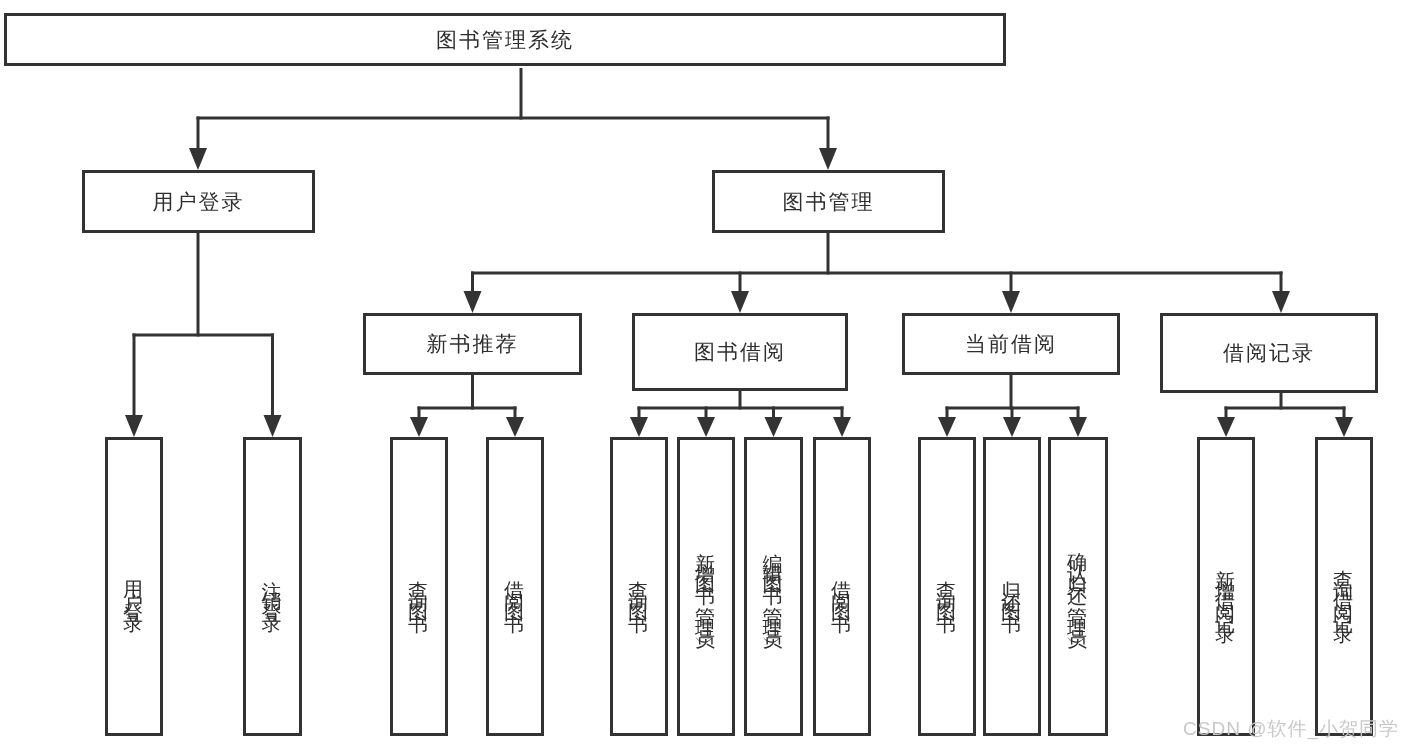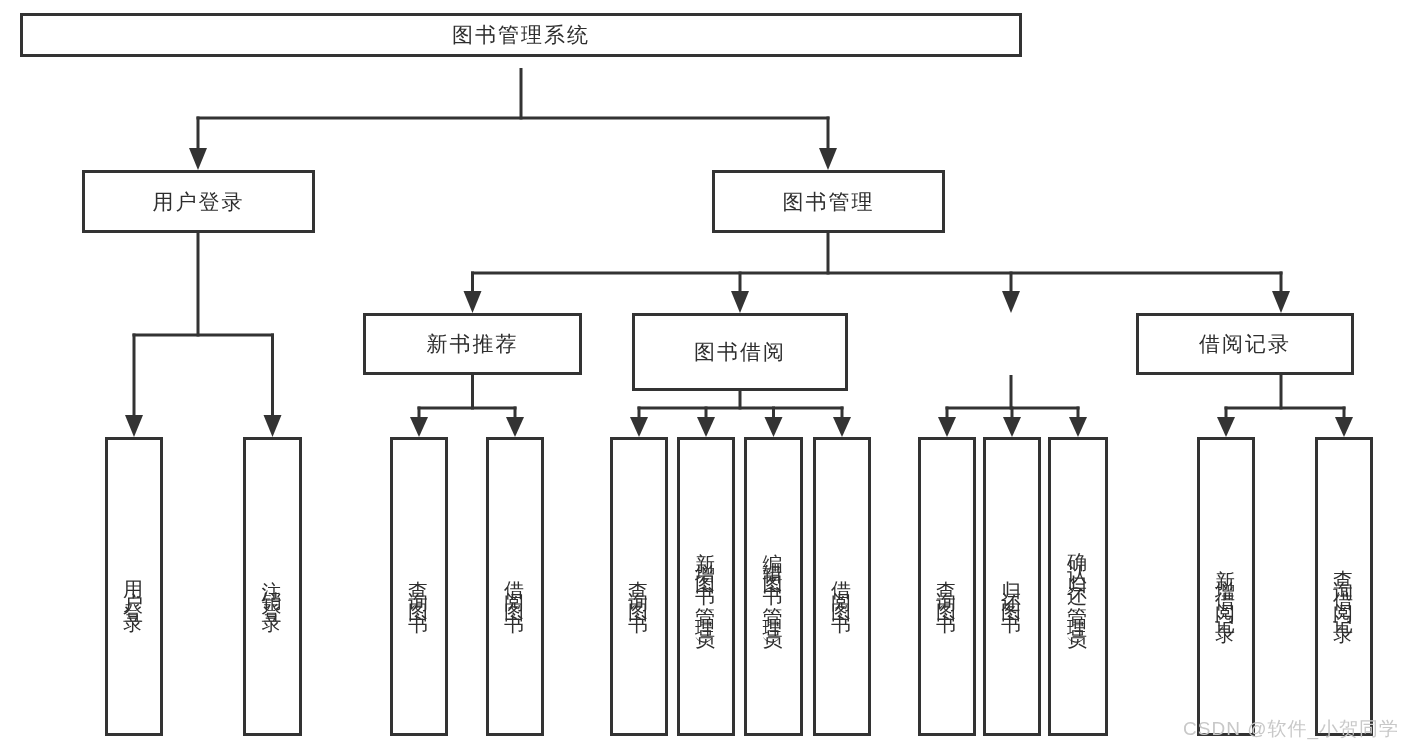--- a/index.html
+++ b/index.html
@@ -115,38 +115,41 @@
       <polygon points="764.5,417 782.5,417 773.5,437"></polygon>
       <polygon points="833,417 851,417 842,437"></polygon>
       <polygon points="938,417 956,417 947,437"></polygon>
       <polygon points="1003,417 1021,417 1012,437"></polygon>
       <polygon points="1069,417 1087,417 1078,437"></polygon>
       <polygon points="1217,417 1235,417 1226,437"></polygon>
       <polygon points="1335,417 1353,417 1344,437"></polygon>
     </g>
   </svg>
 
-  <div class="node" style="left:20px;top:13px;width:1002px;height:44px">
+  <div class="node" style="left:4px;top:13px;width:1002px;height:53px">
     <span class="lbl">图书管理系统</span>
   </div>
 
   <div class="node" style="left:82px;top:170px;width:233px;height:63px">
     <span class="lbl">用户登录</span>
   </div>
   <div class="node" style="left:712px;top:170px;width:233px;height:63px">
     <span class="lbl">图书管理</span>
   </div>
 
   <div class="node" style="left:363px;top:313px;width:219px;height:62px">
     <span class="lbl">新书推荐</span>
   </div>
   <div class="node" style="left:632px;top:313px;width:216px;height:78px">
     <span class="lbl">图书借阅</span>
   </div>
-  <div class="node" style="left:1136px;top:313px;width:218px;height:62px">
+  <div class="node" style="left:902px;top:313px;width:218px;height:62px">
+    <span class="lbl">当前借阅</span>
+  </div>
+  <div class="node" style="left:1160px;top:313px;width:218px;height:80px">
     <span class="lbl">借阅记录</span>
   </div>
 
   <div class="node leaf" style="left:105px;top:437px;width:58px;height:299px">
     <span class="lbl">用户登录</span>
   </div>
   <div class="node leaf" style="left:243px;top:437px;width:59px;height:299px">
     <span class="lbl">注销登录</span>
   </div>
 

